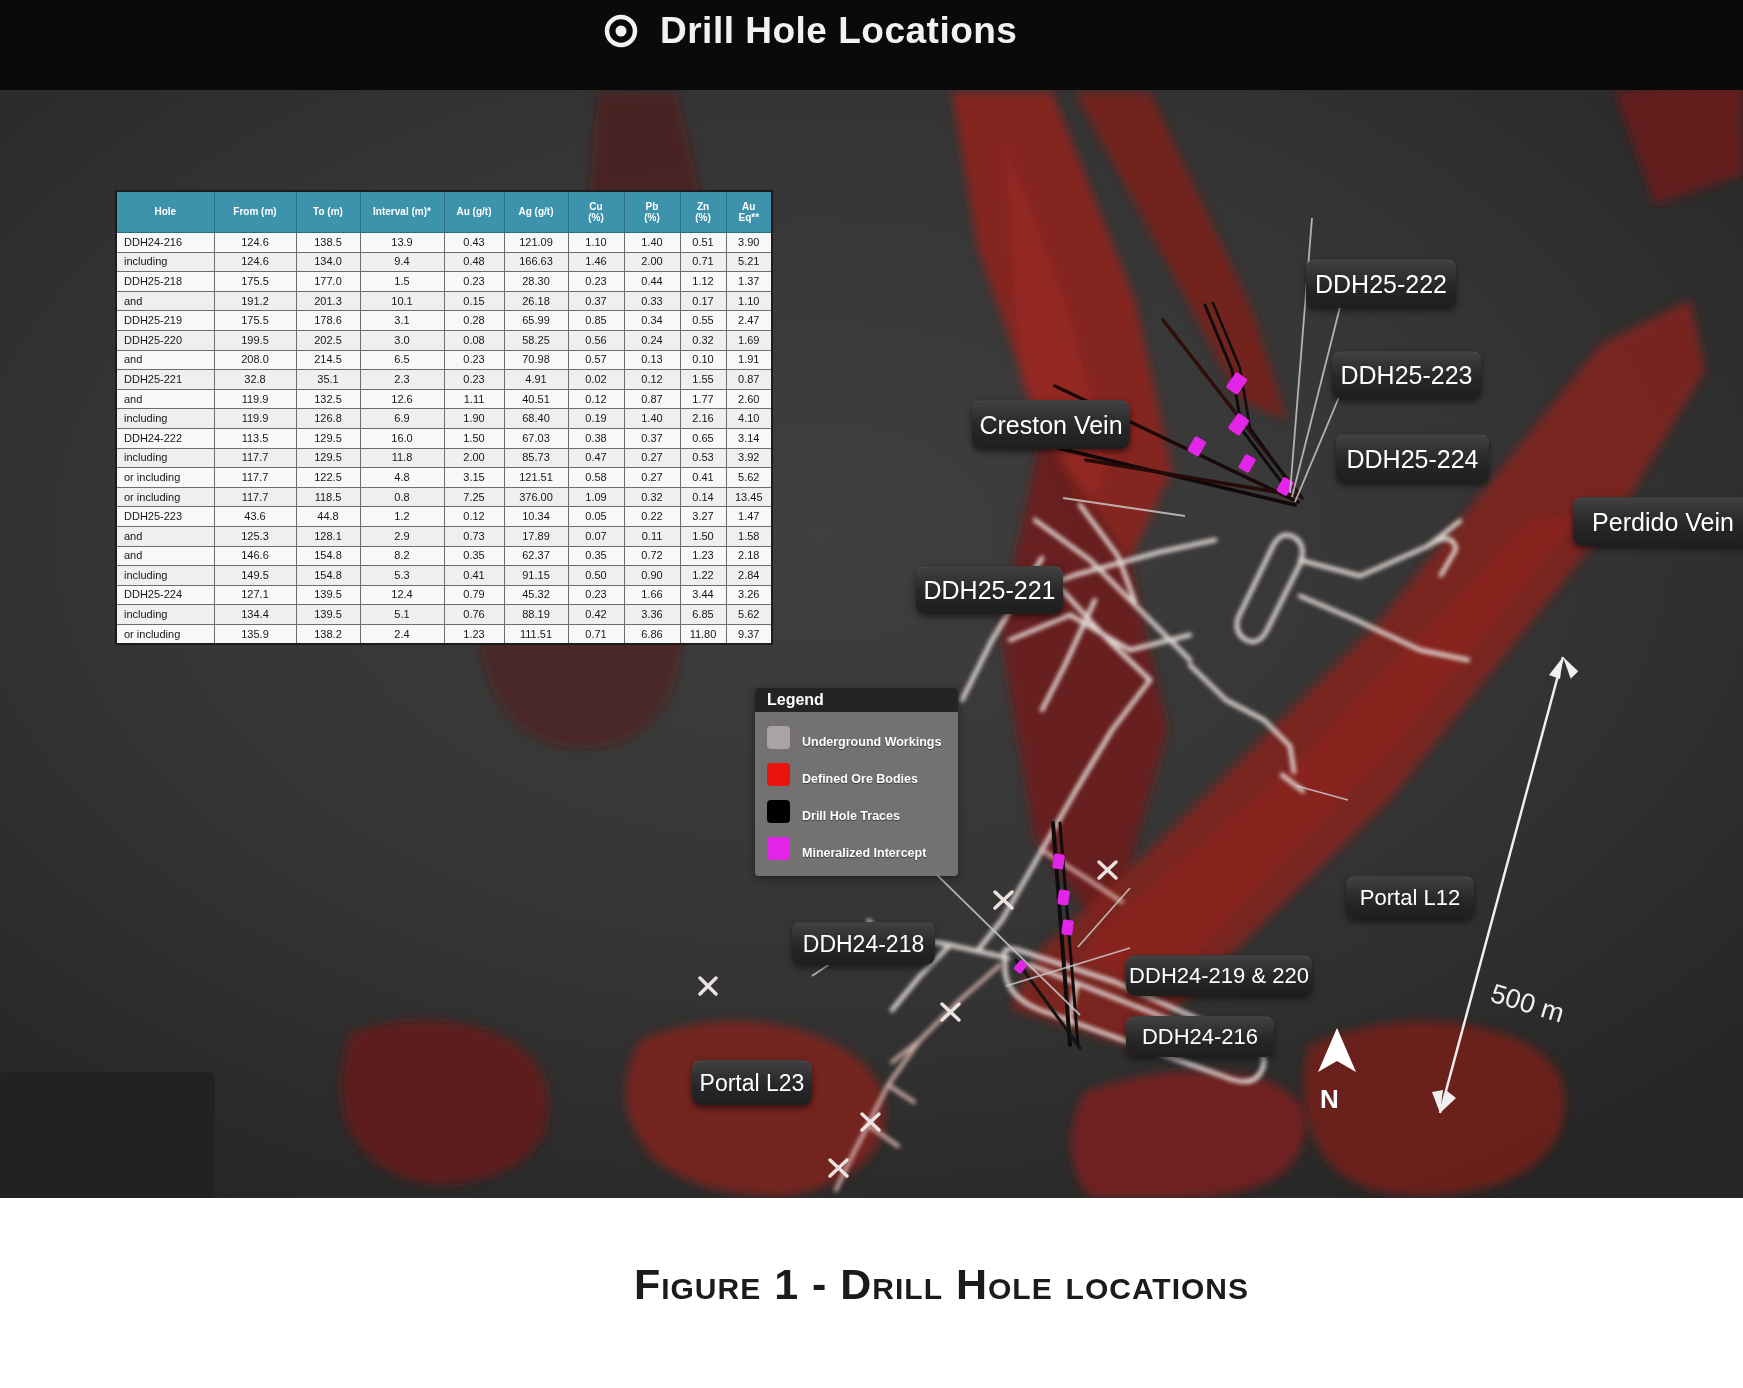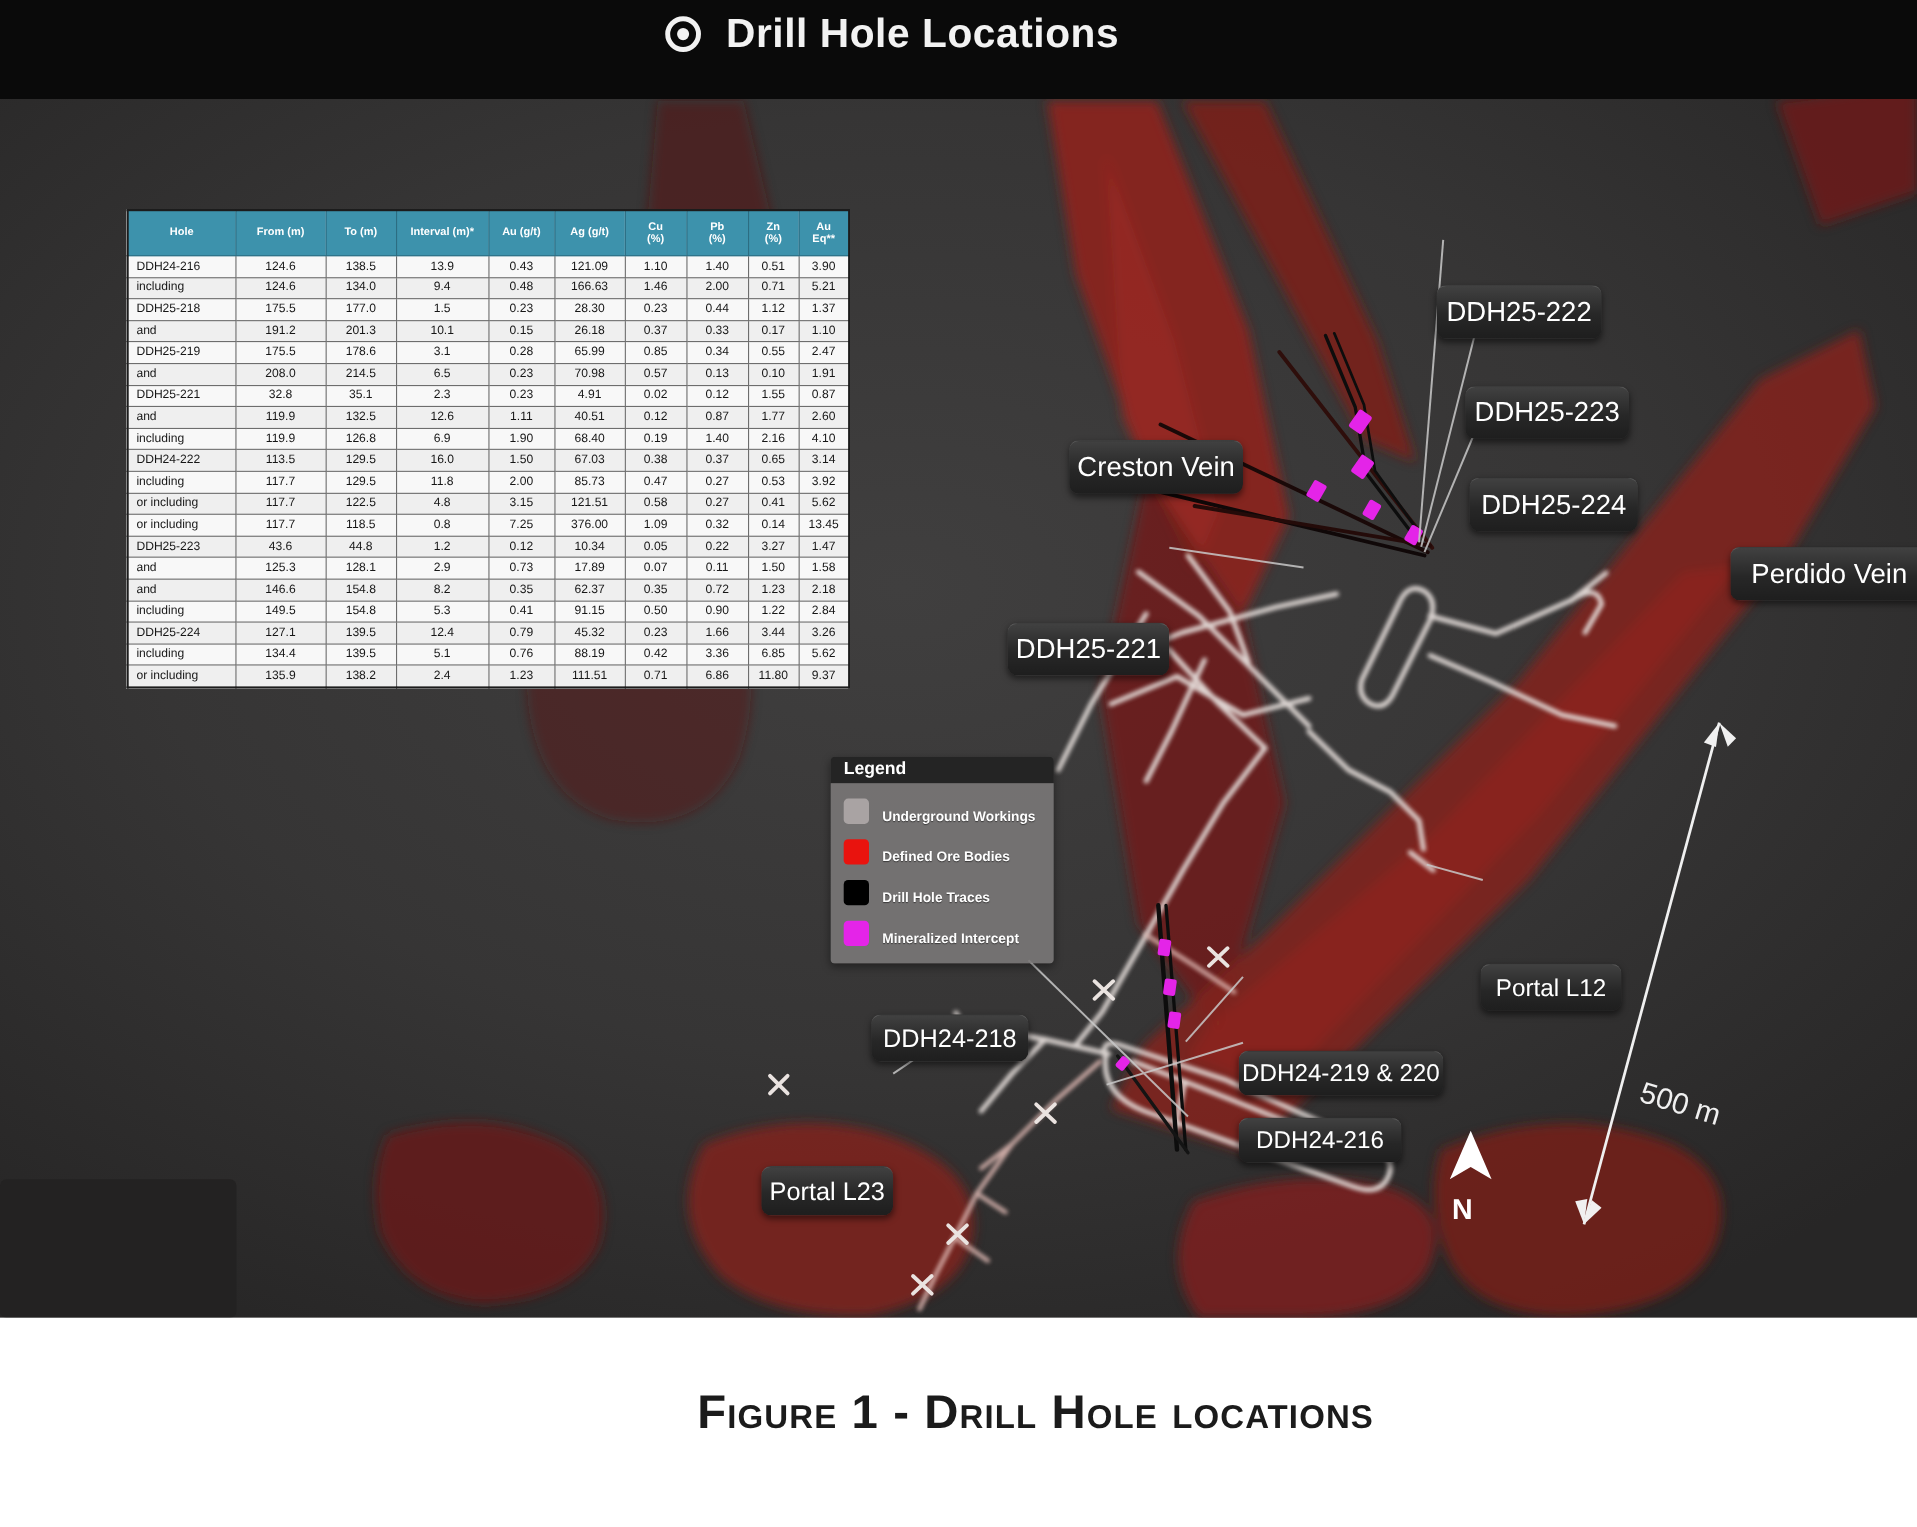--- a/index.html
+++ b/index.html
@@ -280,20 +280,32 @@
           <td>178.6</td>
           <td>3.1</td>
           <td>0.28</td>
           <td>65.99</td>
           <td>0.85</td>
           <td>0.34</td>
           <td>0.55</td>
           <td>2.47</td>
         </tr>
         <tr>
+          <td class="c-hole">DDH25-220</td>
+          <td>199.5</td>
+          <td>202.5</td>
+          <td>3.0</td>
+          <td>0.08</td>
+          <td>58.25</td>
+          <td>0.56</td>
+          <td>0.24</td>
+          <td>0.32</td>
+          <td>1.69</td>
+        </tr>
+        <tr>
           <td class="c-hole">and</td>
           <td>208.0</td>
           <td>214.5</td>
           <td>6.5</td>
           <td>0.23</td>
           <td>70.98</td>
           <td>0.57</td>
           <td>0.13</td>
           <td>0.10</td>
           <td>1.91</td>

